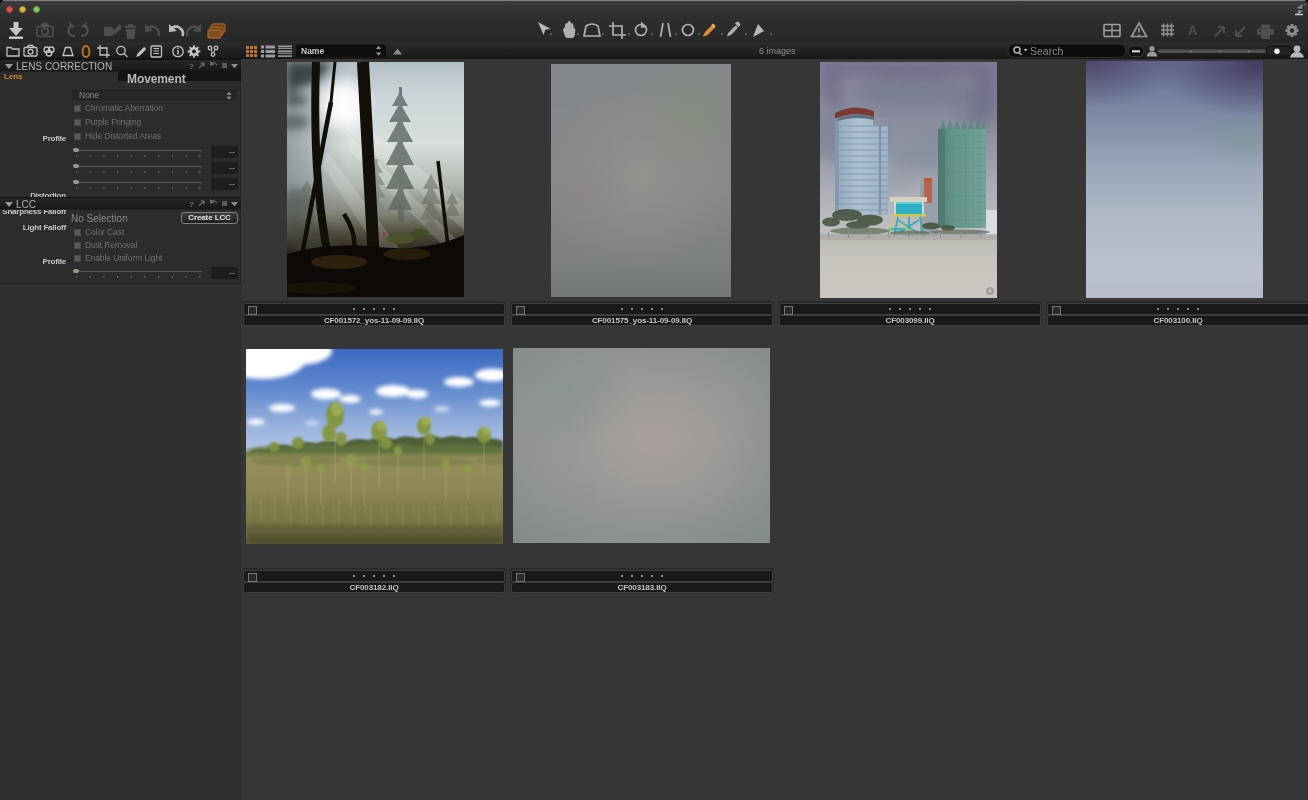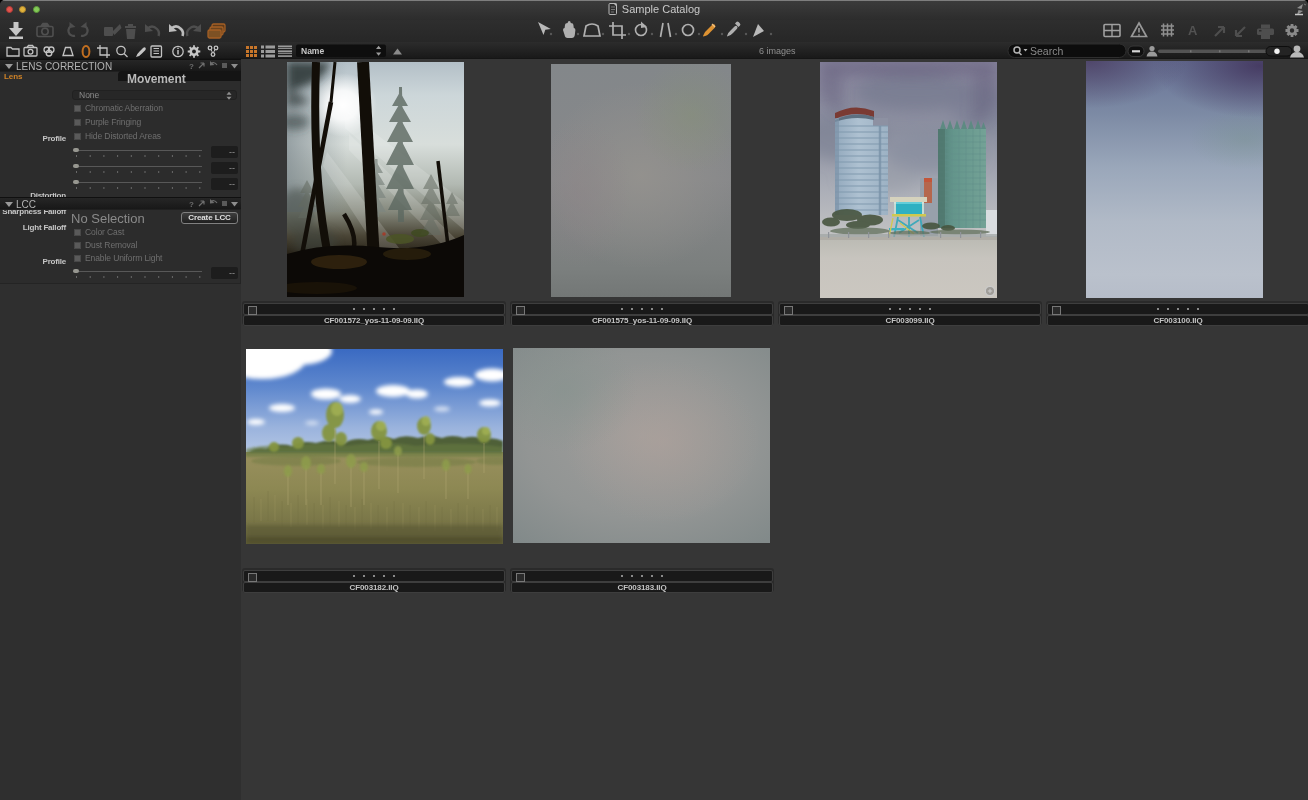--- a/index.html
+++ b/index.html
@@ -43,25 +43,20 @@
   <div id="titlebar" class="abs">
     <div class="abs tl" style="left:6px;background:#e2544d;border:1px solid #b03a35;box-sizing:border-box;"></div>
     <div class="abs tl" style="left:19px;background:#e0b33c;border:1px solid #ad852c;box-sizing:border-box;"></div>
     <div class="abs tl" style="left:33px;background:#84ca58;border:1px solid #5d9a3a;box-sizing:border-box;"></div>
     <svg class="abs" width="14" height="16" style="right:1px;top:1px;position:absolute">
       <path d="M4 6 l6-4 l-1.5 5 Z" fill="#8f8f8f"></path>
       <path d="M10 9 l-6 4 l1.5-5 Z" fill="#8f8f8f"></path>
       <path d="M2 12.5 h8" stroke="#c8c8c8" stroke-width="1.6"></path>
       <path d="M11 2 l2 1" stroke="#777" stroke-width="1"></path>
     </svg>
-    <div id="title" class="abs"><svg width="10" height="12" style="vertical-align:-2px;margin-right:4px;">
-          <rect x="1" y="0.5" width="7.5" height="11" rx="1" fill="#2e2e2e" stroke="#b9b9b9" stroke-width="1"></rect>
-          <path d="M5.5 0.5 l3 3 l0 -3 Z" fill="#b9b9b9"></path>
-          <path d="M3 4 h4 M3 6.5 h4 M3 9 h3" stroke="#8a8a8a" stroke-width=".8"></path>
-        </svg>Sample Catalog</div>
   </div>
   <div id="tb1" class="abs">
   <svg width="1308" height="22" style="position:absolute;left:0;top:0">
 
     <g fill="#c6c6c6">
       <rect x="13.5" y="2" width="5" height="7"></rect>
       <path d="M9 8 L23 8 L16 16 Z"></path>
       <rect x="9" y="16.5" width="14" height="2.5"></rect>
     </g>
 
@@ -383,21 +378,21 @@
         <text x="2" y="8.5" font-size="8" font-weight="bold" fill="#6e6e6e" font-family="Liberation Sans">?</text>
         <path d="M12 8 l5-5 M17 3 h-3.5 M17 3 v3.5" stroke="#6e6e6e" stroke-width="1.2" fill="none"></path>
         <path d="M24 4 q3-3 6 1" stroke="#6e6e6e" stroke-width="1.2" fill="none"></path>
         <path d="M23 1 v4.5 l4.5-.5 Z" fill="#6e6e6e"></path>
         <rect x="35" y="3" width="5" height="5" fill="#5a5a5a"></rect>
         <path d="M44 4 l3.5 4.5 L51 4 Z" fill="#8d8d8d"></path>
       </svg>
     </div>
 
     <div class="abs lbl" style="left:0;top:154px;width:66px;">Profile</div>
-    <div class="abs" style="left:71px;top:155px;font-size:13px;color:#8a8a8a;line-height:10px;">No Selection</div>
+    <div class="abs" style="left:71px;top:155px;font-size:10px;color:#8a8a8a;line-height:10px;">No Selection</div>
     <div class="abs" style="left:181px;top:153px;width:57px;height:12px;background:linear-gradient(#3e3e3e,#1f1f1f);border:1px solid #808080;border-radius:3px;box-sizing:border-box;text-align:center;font-size:8px;font-weight:bold;color:#e0e0e0;line-height:10px;letter-spacing:-.1px;">Create LCC</div>
     <div class="abs cb" style="left:74px;top:170px;"></div>
     <div class="abs dimtxt" style="left:85px;top:168px;">Color Cast</div>
     <div class="abs cb" style="left:74px;top:183px;"></div>
     <div class="abs dimtxt" style="left:85px;top:181px;">Dust Removal</div>
     <div class="abs cb" style="left:74px;top:196px;"></div>
     <div class="abs dimtxt" style="left:85px;top:194px;">Enable Uniform Light</div>
     <div class="abs lbl" style="left:0;top:209px;width:66px;">Uniform Light</div>
     <div class="abs slider" style="left:73px;top:209px;width:129px;height:12px;">
       <div class="track"></div>

